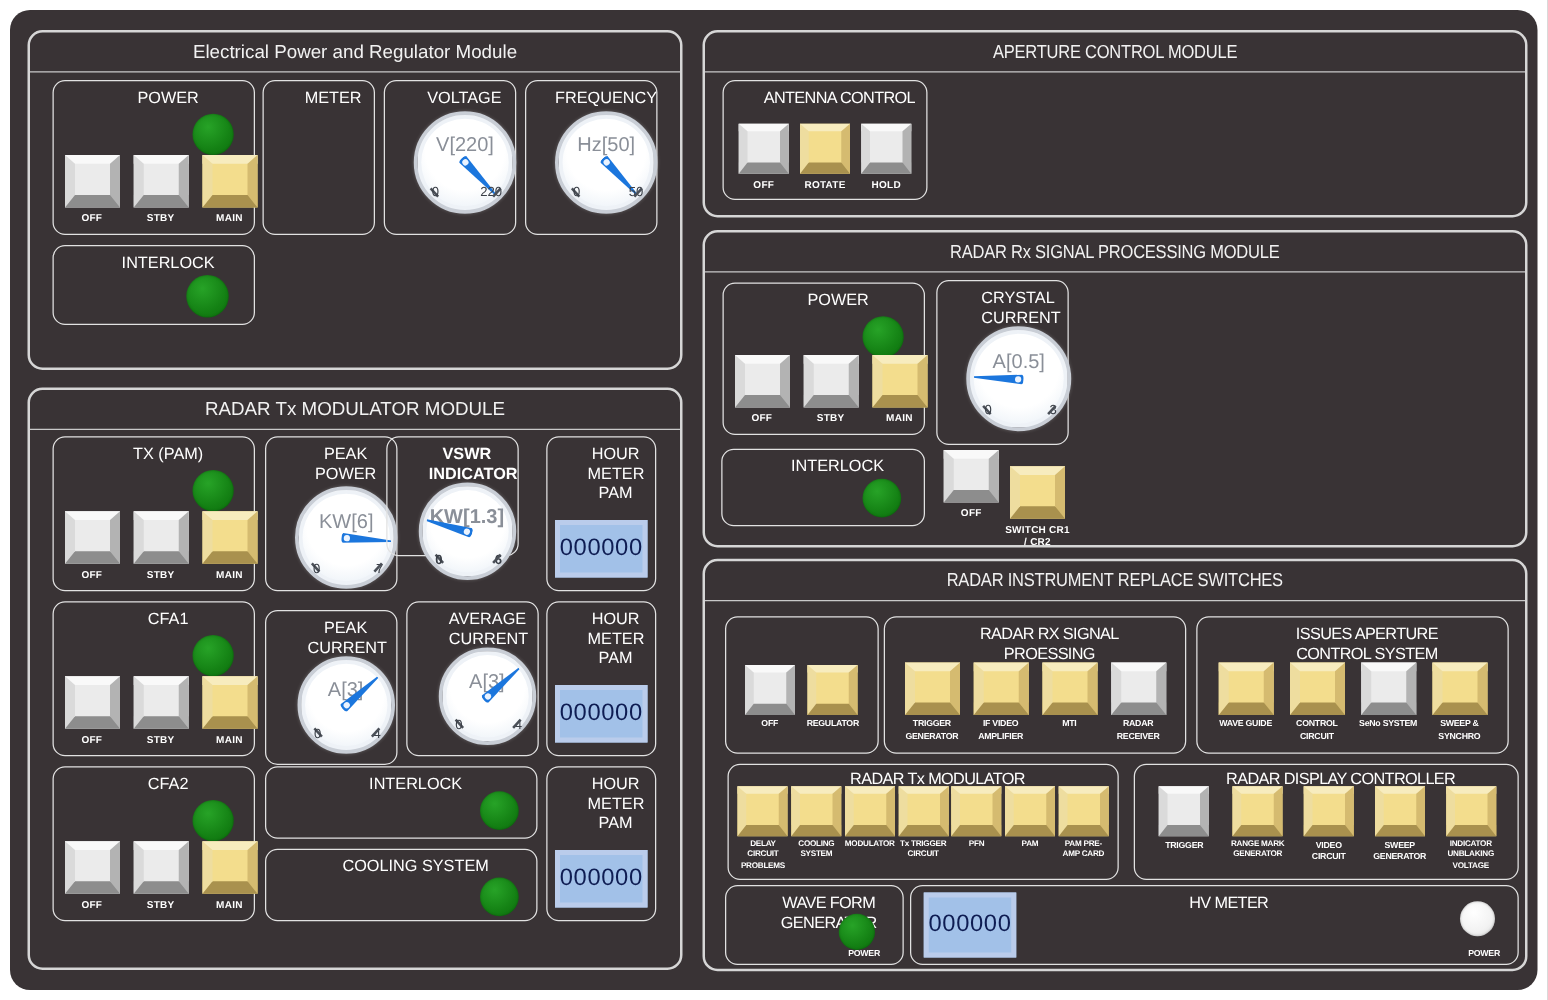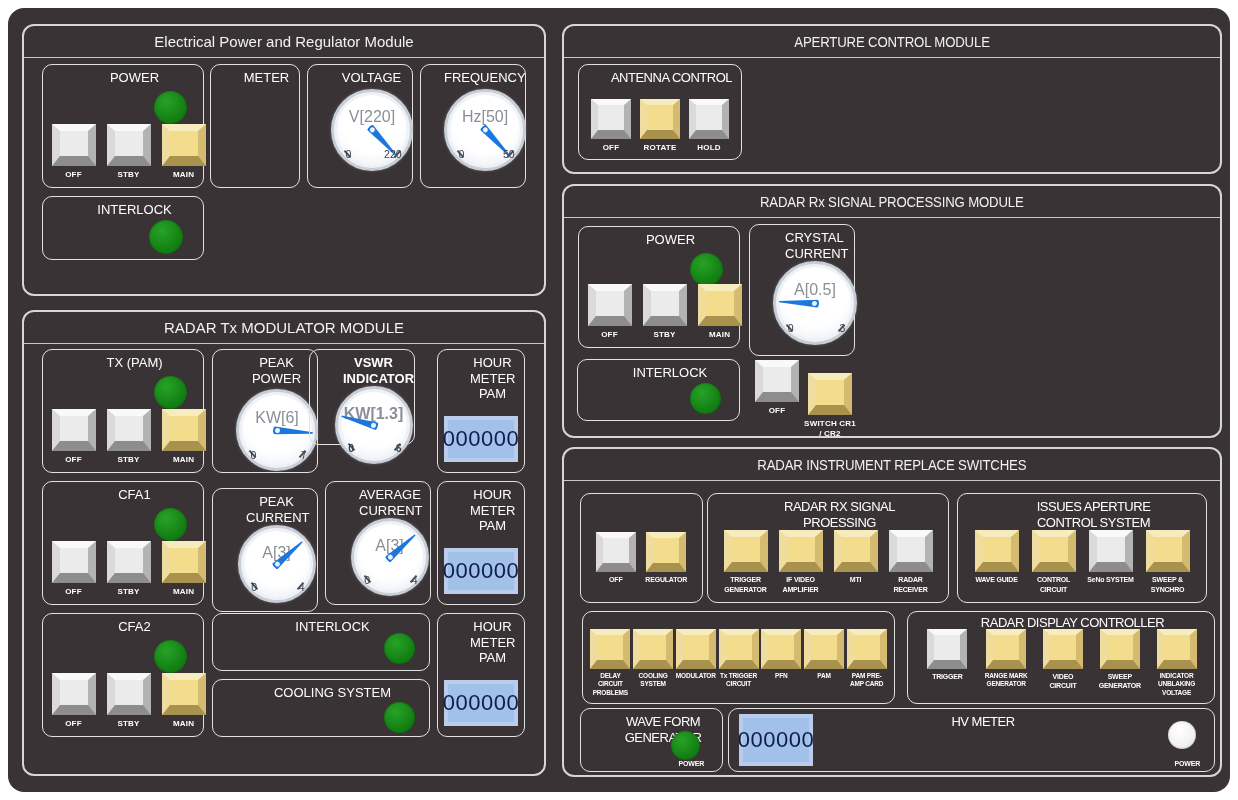--- a/index.html
+++ b/index.html
@@ -47,21 +47,21 @@
   .needle { position:absolute; left:50%; top:50%; width:40px; height:11px; margin:-5.5px 0 0 -4px;
             transform-origin:4px 50%; }
   .needle i { display:block; width:100%; height:100%; background:#1b76dd;
               clip-path:polygon(0 14%, 0 86%, 100% 56%, 100% 44%); border-radius:5px; }
   .needle::after { content:''; position:absolute; left:2px; top:50%; width:5px; height:5px; margin-top:-2.5px;
                    border-radius:50%; background:#eaf3ff; }
 
   
   .lcd { display:flex; align-items:center; justify-content:center;
          background:#a2c1e8; border:4px solid #bacceb; color:#0e1c52;
-         font-size:22px; letter-spacing:0.5px; }
+         font-size:19px; letter-spacing:0.5px; }
   .hour-lcd { position:absolute; left:50%; transform:translateX(-50%); bottom:10px; width:74px; height:46px; }
 
   
   .rkeys { position:absolute; left:10px; right:10px; display:flex; justify-content:space-around; align-items:flex-start; }
   .rkey-col { display:flex; flex-direction:column; align-items:center; gap:3px; }
   .rkey-label { font-size:7px; font-weight:700; color:#ffffff; text-align:center; line-height:1.35; letter-spacing:-0.2px; }
 </style>
 </head>
 <body>
 
@@ -382,20 +382,21 @@
           <div class="rkey-label">SeNo SYSTEM</div>
             </div>
         <div class="rkey-col" style="width:52px;">
               <div class="key y"></div>
           <div class="rkey-label">SWEEP &amp; SYNCHRO</div>
             </div>
       </div>
     </div>
 
     <div class="sub" style="left:18px;top:162px;width:313px;height:93px;">
+      <div class="sub-title condensed" style="padding-top:3px;">RADAR Tx MODULATOR</div>
       <div class="rkeys" style="bottom:5px;left:6px;right:6px;">
         <div class="rkey-col" style="width:44px;">
               <div class="key y small"></div>
           <div class="rkey-label" style="font-size:6.5px;">DELAY CIRCUIT PROBLEMS</div>
             </div>
         <div class="rkey-col" style="width:44px;">
               <div class="key y small"></div>
           <div class="rkey-label" style="font-size:6.5px;">COOLING SYSTEM</div>
             </div>
         <div class="rkey-col" style="width:44px;">

